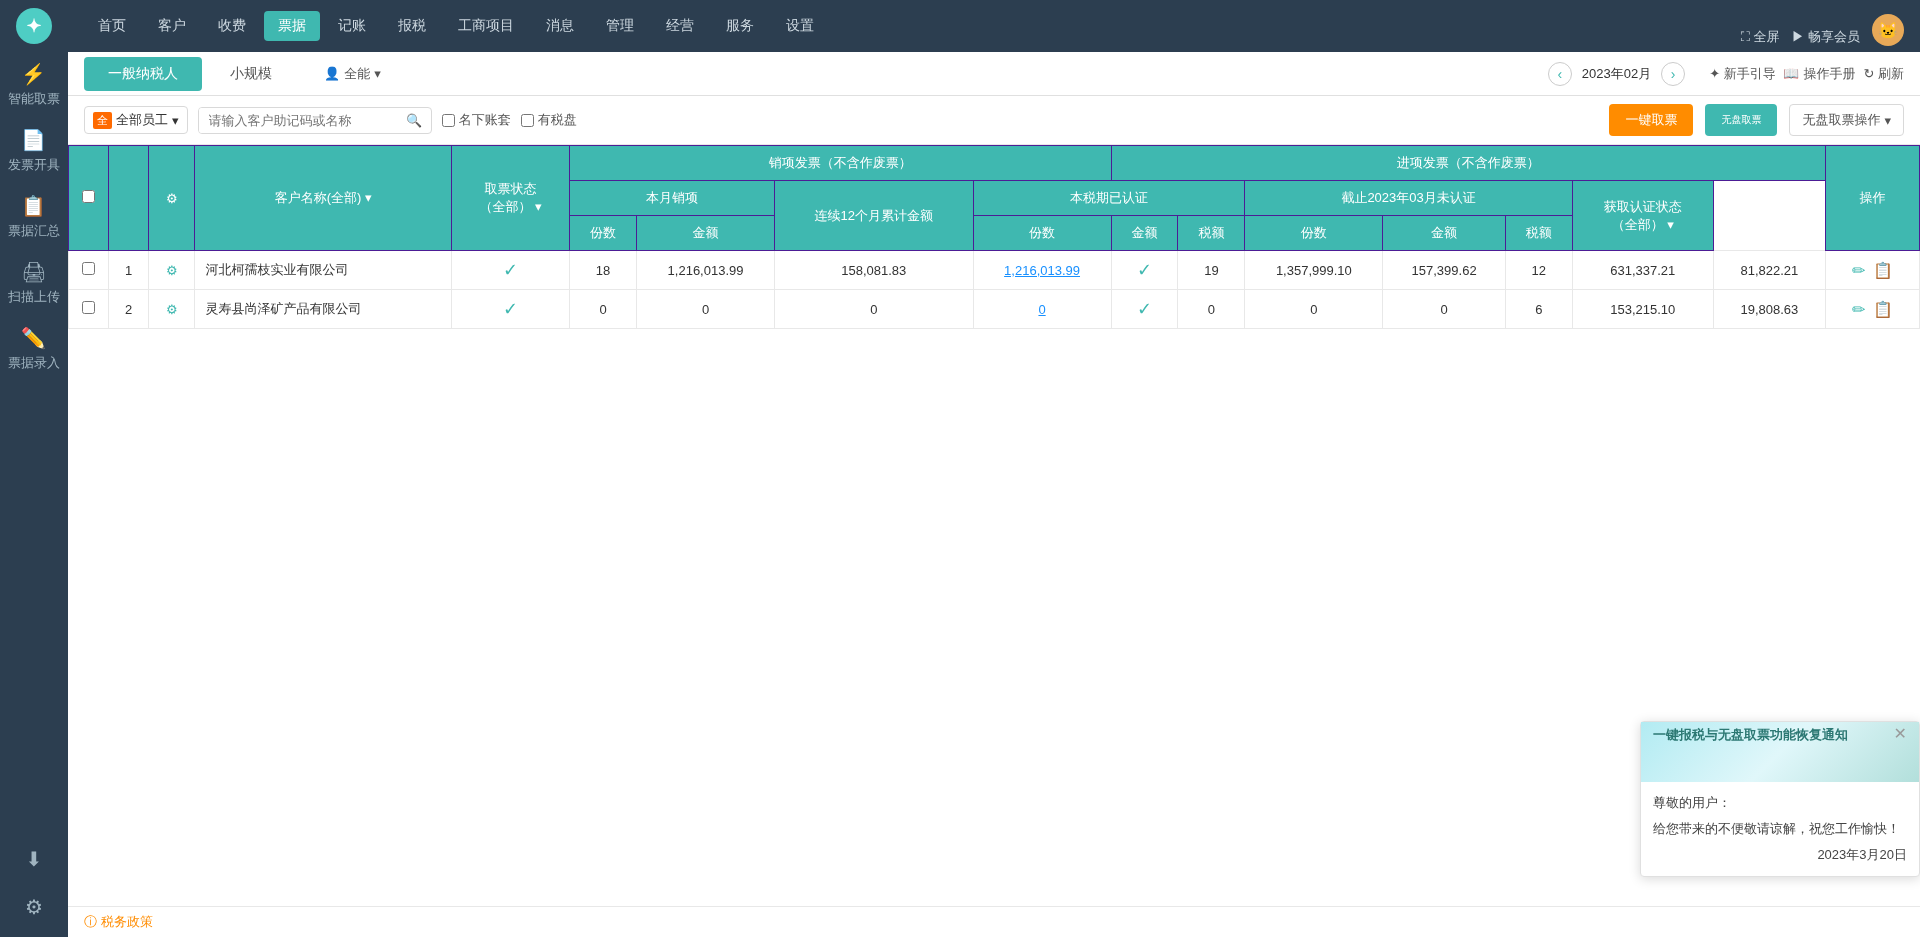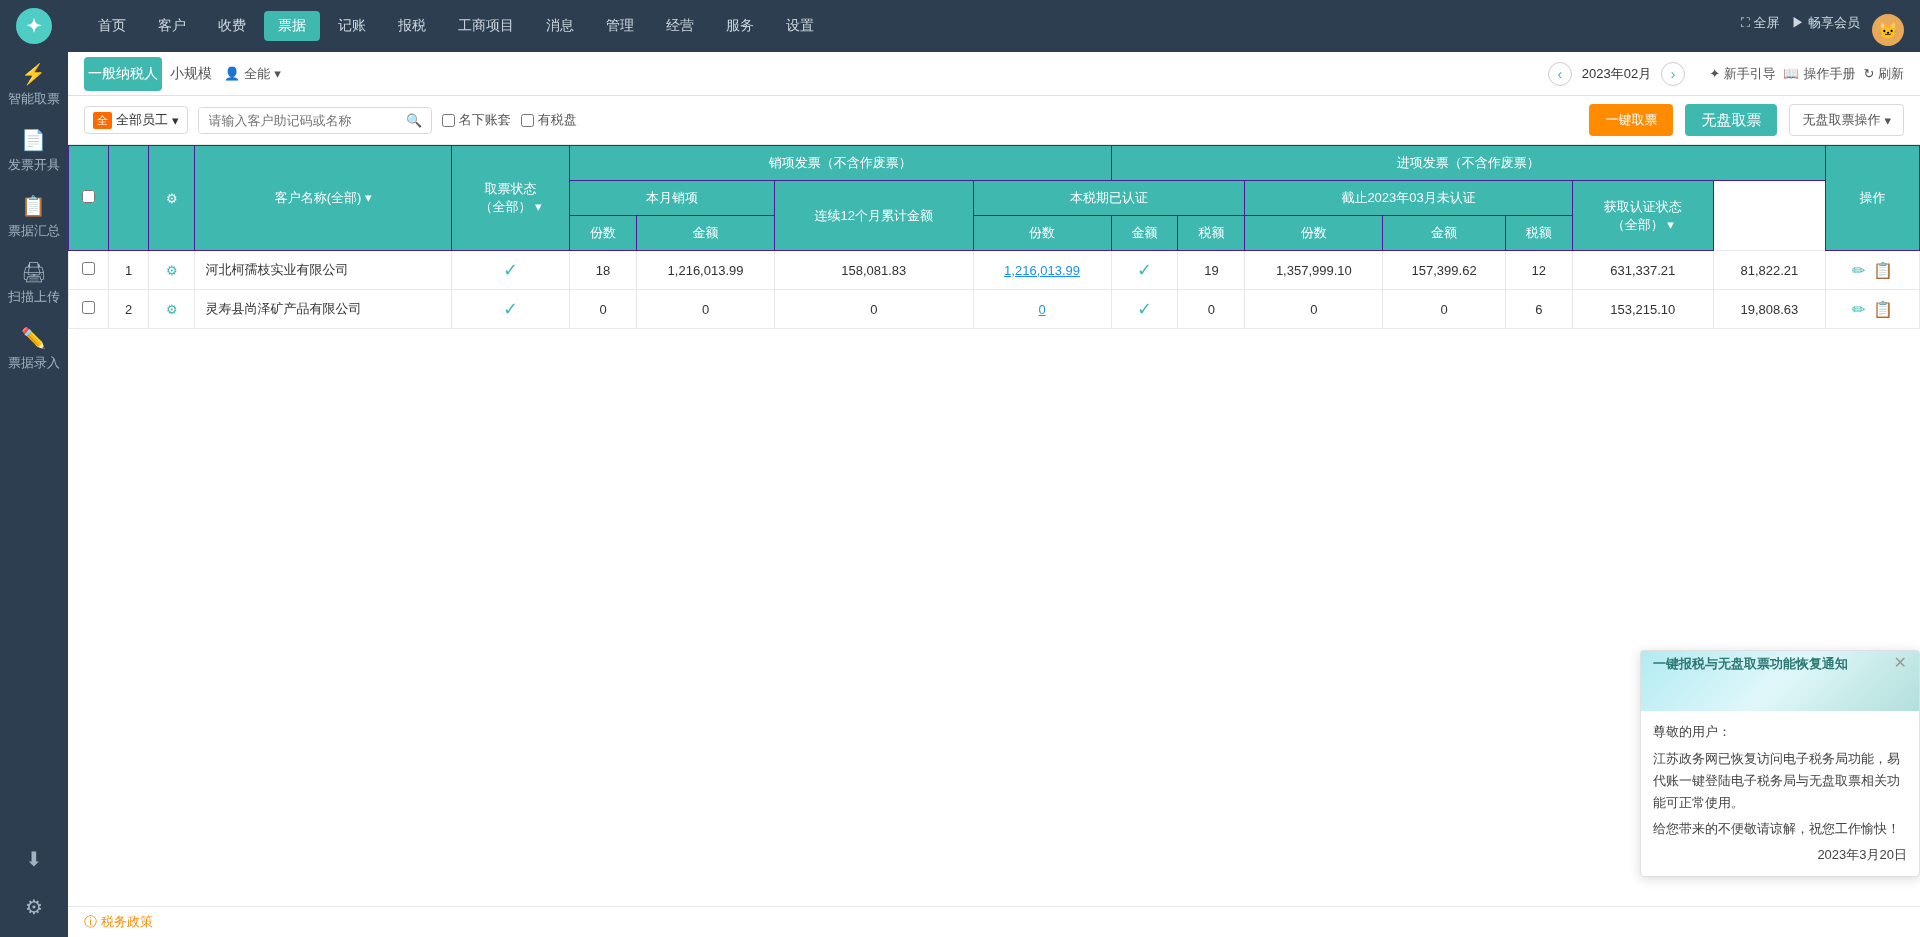--- a/index.html
+++ b/index.html
@@ -89,21 +89,21 @@
       color: #cdd8e0;
       padding: 6px 14px;
       cursor: pointer;
       border-radius: 4px;
       font-size: 14px;
     }
     .nav-item.active { background: #3fb8b0; color: #fff; }
     .topnav-right {
       margin-left: auto;
       display: flex;
-      align-items: flex-start;
+      align-items: flex-end;
       gap: 12px;
       color: #cdd8e0;
       font-size: 13px;
       margin-top: 8px;
     }
     .topnav-right span { cursor: pointer; }
     .avatar {
       width: 32px; height: 32px;
       background: #e8a958;
       border-radius: 50%;
@@ -125,21 +125,21 @@
       background: #fff;
       border-bottom: 1px solid #e0e0e0;
       display: flex;
       align-items: center;
       padding: 0 16px;
       height: 44px;
       flex-shrink: 0;
       gap: 4px;
     }
     .tab-item {
-      padding: 8px 4px;
+      padding: 8px 24px;
       cursor: pointer;
       color: #555;
       border-radius: 4px 4px 0 0;
       font-size: 14px;
       display: flex;
       align-items: center;
       gap: 4px;
     }
     .tab-item.active {
       color: #fff;
@@ -247,21 +247,21 @@
       cursor: pointer;
       font-size: 13px;
     }
     .btn-teal {
       background: #3fb8b0;
       color: #fff;
       border: none;
       border-radius: 4px;
       padding: 0 16px;
       cursor: pointer;
-      font-size: 15px;
+      font-size: 10px;
     }
     .btn-outline {
       background: #fff;
       color: #555;
       border: 1px solid #d9d9d9;
       border-radius: 4px;
       padding: 6px 12px;
       cursor: pointer;
       font-size: 13px;
       display: flex;
@@ -561,18 +561,17 @@
 <div class="notification-popup">
   <div class="notification-header">
     <div>
       <div class="notification-title">一键报税与无盘取票功能恢复通知</div>
     </div>
     <span class="notification-close">✕</span>
   </div>
   <div class="notification-scroll">
     <div class="notification-body">
       <div>尊敬的用户：</div>
-      <div style="margin-top:4px;">江苏政务网已恢复访问电子税务局功能，易代账一键登陆电子税务局与无盘取票相关功能可正常使用。</div>
       <div style="margin-top:4px;">给您带来的不便敬请谅解，祝您工作愉快！</div>
       <div style="margin-top:4px; text-align:right;">2023年3月20日</div>
     </div>
   </div>
 </div>
 
 </body></html>

